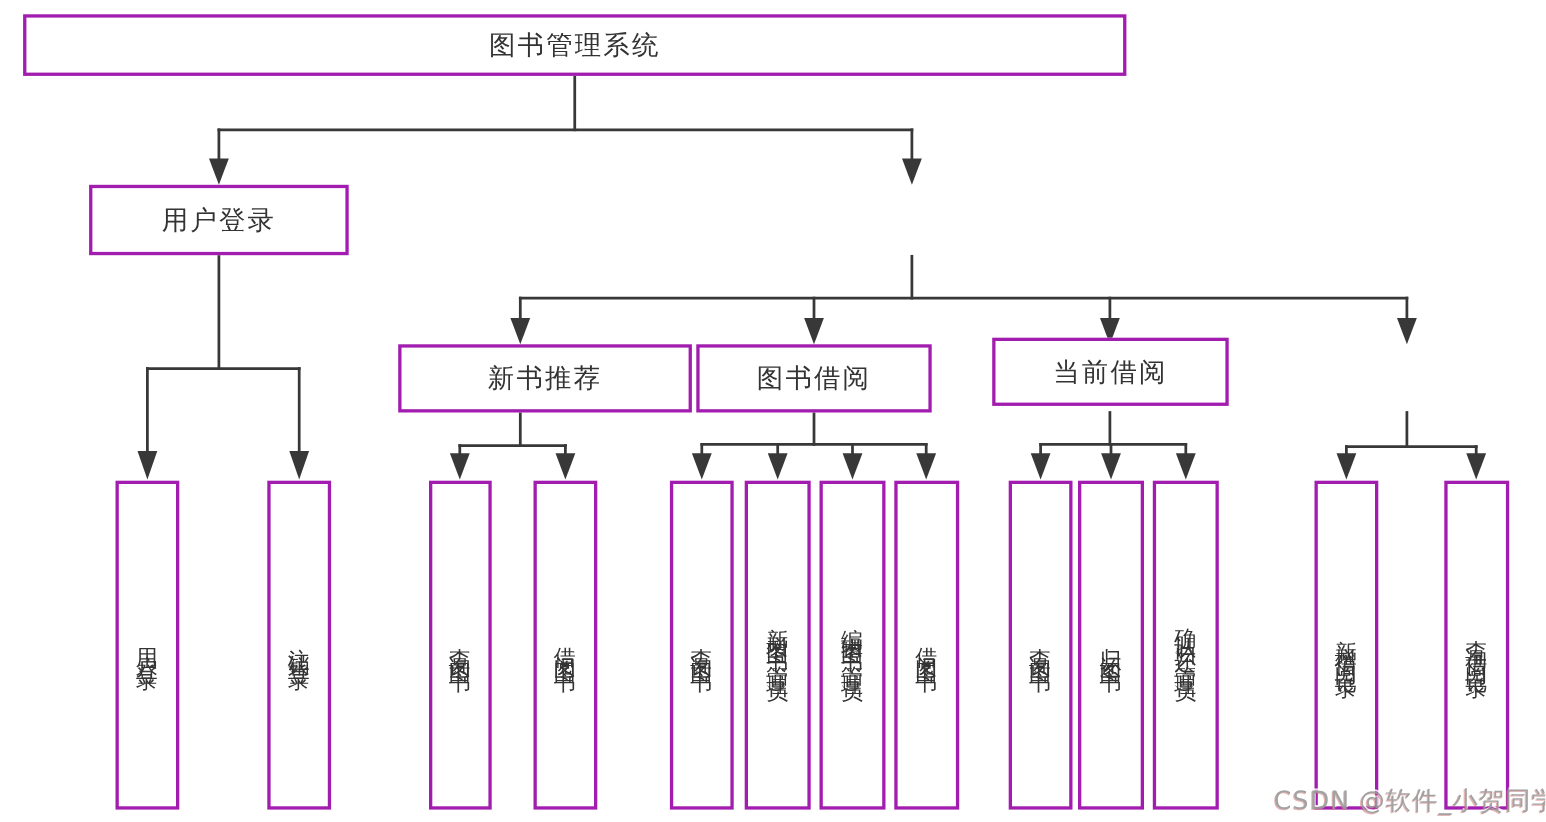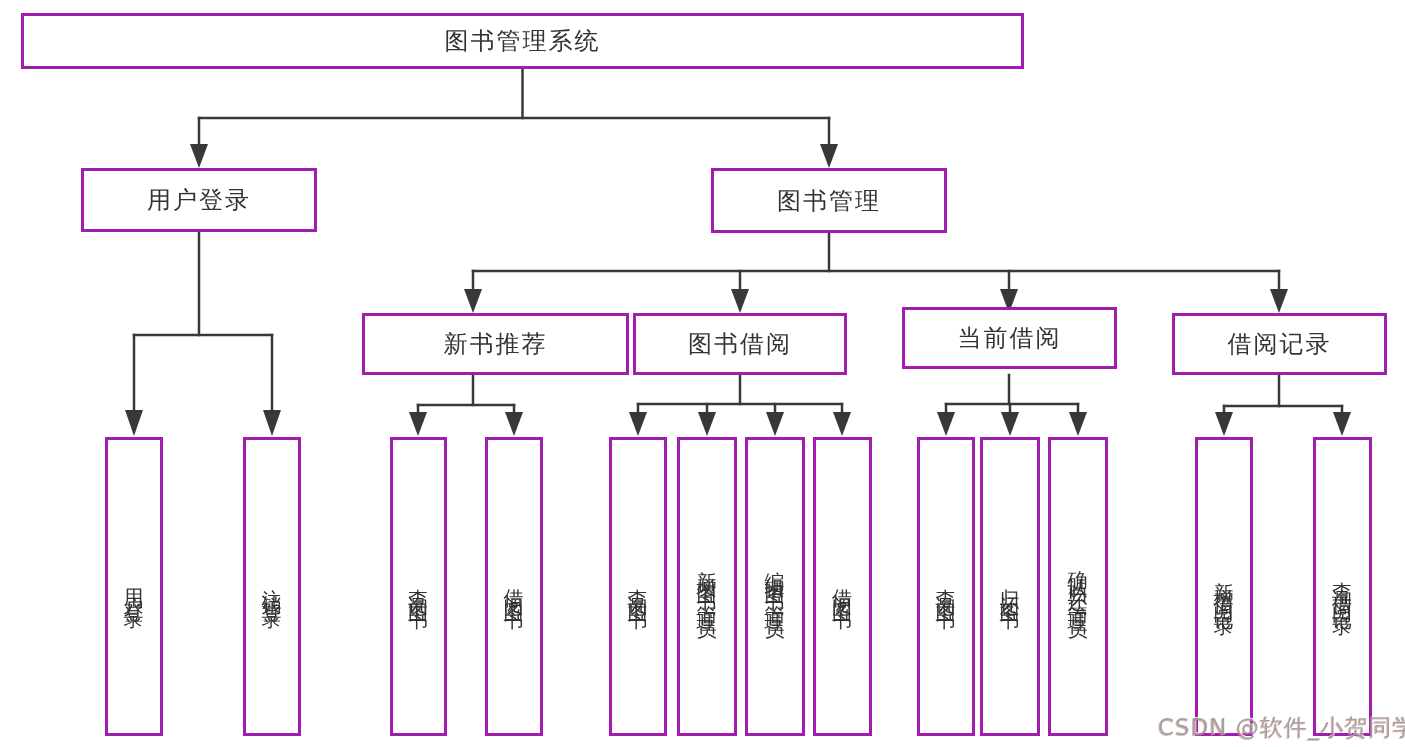--- a/index.html
+++ b/index.html
@@ -140,26 +140,24 @@
         <polygon points="1215,412 1233,412 1224,436" stroke="none"></polygon>
         <path d="M1342 406 V414" fill="none"></path>
         <polygon points="1333,412 1351,412 1342,436" stroke="none"></polygon>
       </g>
     </g>
   </svg>
 
   <div class="node h" style="left:21px; top:13px; width:1003px; height:56px;">图书管理系统</div>
 
   <div class="node h" style="left:81px; top:168px; width:236px; height:64px;">用户登录</div>
-  <div class="node h" style="left:711px; top:168px; width:236px; height:65px;">图书管理</div>
 
   <div class="node h" style="left:362px; top:313px; width:267px; height:62px;">新书推荐</div>
   <div class="node h" style="left:633px; top:313px; width:214px; height:62px;">图书借阅</div>
   <div class="node h" style="left:902px; top:307px; width:215px; height:62px;">当前借阅</div>
-  <div class="node h" style="left:1172px; top:313px; width:215px; height:62px;">借阅记录</div>
 
   <div class="node leaf" style="left:105px; top:437px; width:58px; height:299px;">
     <span class="vtext">用户登录</span>
   </div>
   <div class="node leaf" style="left:243px; top:437px; width:58px; height:299px;">
     <span class="vtext">注销登录</span>
   </div>
 
   <div class="node leaf" style="left:390px; top:437px; width:57px; height:299px;">
     <span class="vtext">查询图书</span>

